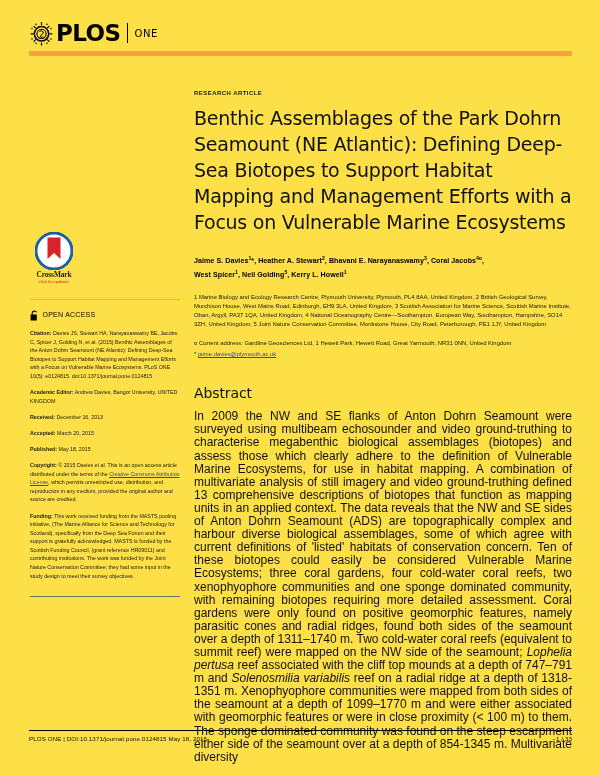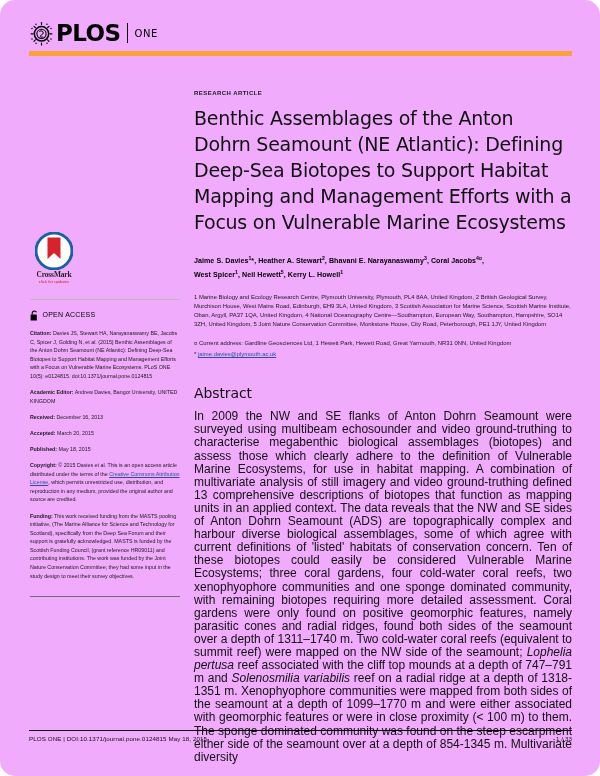--- a/index.html
+++ b/index.html
@@ -13,22 +13,21 @@
     font-family: "Liberation Sans", sans-serif;
     color: #000000;
     position: relative;
     overflow: hidden;
   }
   .page {
     position: absolute;
     left: 0; top: 0;
     width: 600px;
     height: 776px;
-    background: #f0abfc;
-    border-radius: 15px;
+    background: #fde047;
   }
 
   
   .masthead {
     position: absolute;
     left: 29px;
     top: 18px;
     width: 542px;
     height: 40px;
   }
@@ -327,25 +326,25 @@
       <b>Funding:</b><span> This work received funding from the MASTS pooling initiative, (The Marine Alliance for Science and Technology for Scotland), specifically from the Deep Sea Forum and their support is gratefully acknowledged. MASTS is funded by the Scottish Funding Council, (grant reference HR09011) and contributing institutions. The work was funded by the Joint Nature Conservation Committee; they had some input in the study design to meet their survey objectives.</span>
     </div>
 
     <div class="sidebar-rule-bottom"></div>
   </div>
 
   <div class="main">
 
     <div class="kicker">RESEARCH ARTICLE</div>
 
-    <h1 class="title">Benthic Assemblages of the Anton Dohrn Seamount (NE Atlantic): Defining Deep-Sea Biotopes to Support Habitat Mapping and Management Efforts with a Focus on Vulnerable Marine Ecosystems</h1>
+    <h1 class="title">Benthic Assemblages of the Park Dohrn Seamount (NE Atlantic): Defining Deep-Sea Biotopes to Support Habitat Mapping and Management Efforts with a Focus on Vulnerable Marine Ecosystems</h1>
 
     <div class="authors">
       <span>Jaime S. Davies</span><sup>1</sup><span>*, Heather A. Stewart</span><sup>2</sup><span>, Bhavani E. Narayanaswamy</span><sup>3</sup><span>, Coral Jacobs</span><sup>4¤</sup><span>,</span><br>
-      <span>West Spicer</span><sup>1</sup><span>, Neil Hewett</span><sup>5</sup><span>, Kerry L. Howell</span><sup>1</sup>
+      <span>West Spicer</span><sup>1</sup><span>, Neil Golding</span><sup>5</sup><span>, Kerry L. Howell</span><sup>1</sup>
     </div>
 
     <div class="affils">1 Marine Biology and Ecology Research Centre, Plymouth University, Plymouth, PL4 8AA, United Kingdom, 2 British Geological Survey, Murchison House, West Mains Road, Edinburgh, EH9 3LA, United Kingdom, 3 Scottish Association for Marine Science, Scottish Marine Institute, Oban, Argyll, PA37 1QA, United Kingdom, 4 National Oceanography Centre—Southampton, European Way, Southampton, Hampshire, SO14 3ZH, United Kingdom, 5 Joint Nature Conservation Committee, Monkstone House, City Road, Peterborough, PE1 1JY, United Kingdom</div>
 
     <div class="contact">¤ Current address: Gardline Geosciences Ltd, 1 Hewett Park, Hewett Road, Great Yarmouth, NR31 0NN, United Kingdom</div>
     <div class="contact">
       <span>*</span>
       <a class="email" href="#">jaime.davies@plymouth.ac.uk</a>
     </div>
 

